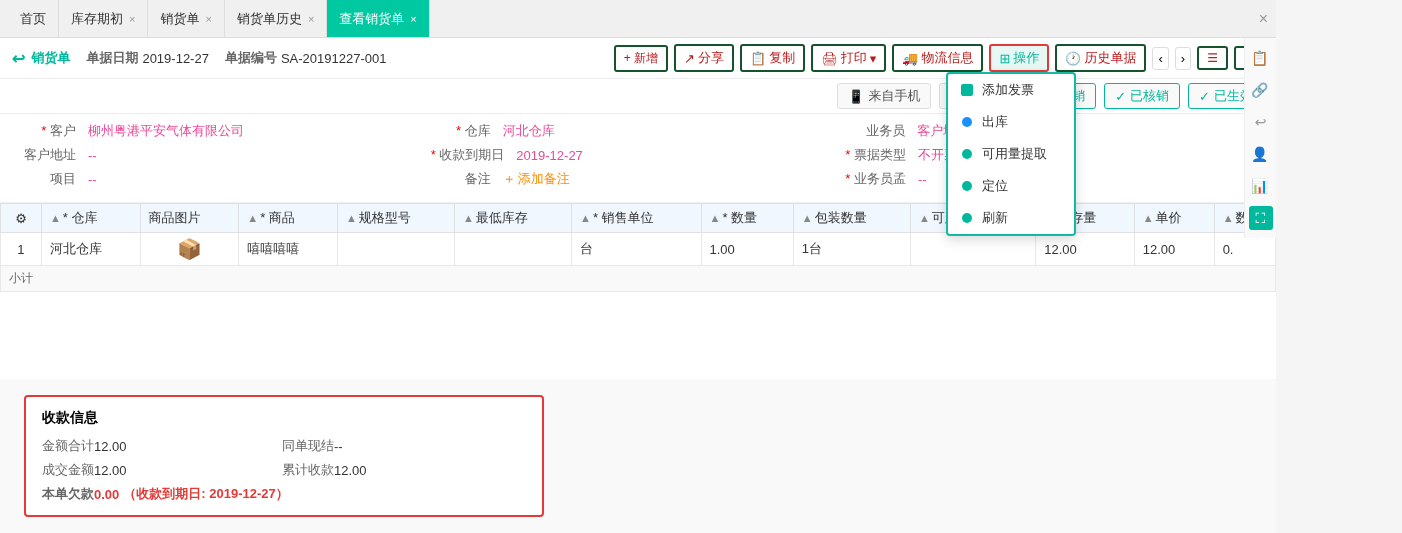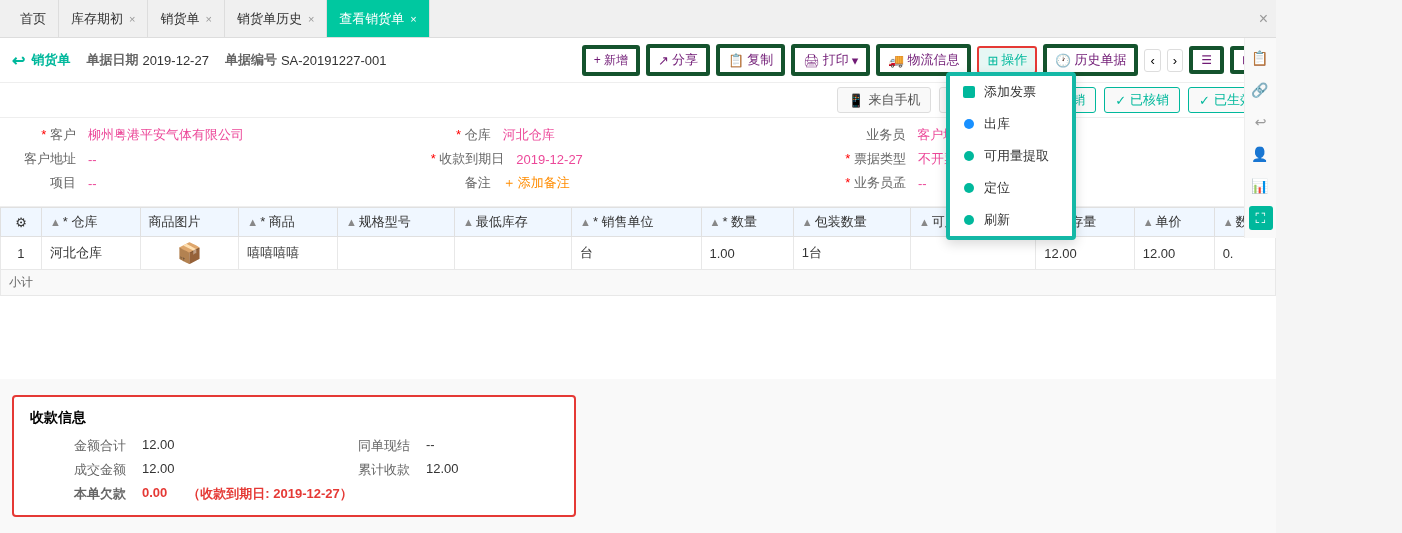--- a/index.html
+++ b/index.html
@@ -44,22 +44,22 @@
     .doc-meta { display: flex; align-items: center; gap: 16px; color: #333; font-size: 13px; }
     .doc-meta-item { display: flex; align-items: center; gap: 4px; }
     .doc-meta-label { color: #666; font-weight: bold; }
 
     
     .toolbar {
       display: flex; align-items: center; margin-left: auto; gap: 6px;
     }
     .toolbar-btn {
       display: flex; align-items: center; gap: 3px; padding: 3px 8px;
-      border: 4px solid #14532d; border-radius: 3px; background: #fff;
-      cursor: pointer; color: #701a75; font-size: 12px; white-space: nowrap;
+      border: 2px solid #14532d; border-radius: 3px; background: #fff;
+      cursor: pointer; color: #b91c1c; font-size: 12px; white-space: nowrap;
     }
     .toolbar-btn.active-op {
       background: #e6f7f4; border-color: #00b89c; color: #00b89c;
       position: relative;
     }
     .btn-nav { padding: 3px 5px; border: 1px solid #ddd; border-radius: 3px; background: #fff; cursor: pointer; }
 
     
     .status-bar {
       display: flex; align-items: center; padding: 4px 12px;
@@ -105,28 +105,28 @@
 
     
     .payment-box {
       margin: 8px 12px; padding: 12px 16px;
       border: 2px solid #e53935; border-radius: 4px;
       background: #fff; display: inline-block; min-width: 520px;
     }
     .payment-title { font-weight: bold; font-size: 14px; margin-bottom: 10px; }
     .payment-rows { display: flex; flex-direction: column; gap: 6px; }
     .payment-row { display: flex; align-items: center; gap: 40px; }
-    .payment-item { display: flex; gap: 16px; min-width: 200px; margin-left: 44px; }
+    .payment-item { display: flex; align-items: center; gap: 0; min-width: 200px; }
     .payment-item-label { color: #666; }
     .payment-item-value { color: #333; }
     .payment-item-value.red { color: #e53935; }
 
     
     .dropdown-menu {
-      position: absolute; background: #fff; border: 4px solid #14b8a6;
+      position: absolute; background: #fff; border: 2px solid #14b8a6;
       border-radius: 4px; z-index: 100; min-width: 130px;
       box-shadow: 0 4px 12px rgba(0,0,0,0.15);
       top: 72px; right: 200px;
     }
     .dropdown-item {
       display: flex; align-items: center; gap: 8px; padding: 7px 12px;
       cursor: pointer; color: #333; font-size: 13px;
     }
     .dropdown-icon { width: 14px; height: 14px; display: flex; align-items: center; justify-content: center; }
     .icon-square { width: 12px; height: 12px; background: #00b89c; border-radius: 2px; }
@@ -339,21 +339,21 @@
             <td>12.00</td>
             <td>0.</td>
           </tr>
           <tr class="subtotal">
             <td colspan="13">小计</td>
           </tr>
         </tbody>
       </table>
     </div>
 
-    <div style="padding: 8px 0; background: #f9f9f9;">
+    <div style="padding: 8px 12px; background: #f9f9f9;">
       <div class="payment-box">
         <div class="payment-title">收款信息</div>
         <div class="payment-rows">
           <div class="payment-row">
             <div class="payment-item">
               <span class="payment-item-label">金额合计</span>
               <span class="payment-item-value">12.00</span>
             </div>
             <div class="payment-item">
               <span class="payment-item-label">同单现结</span>

